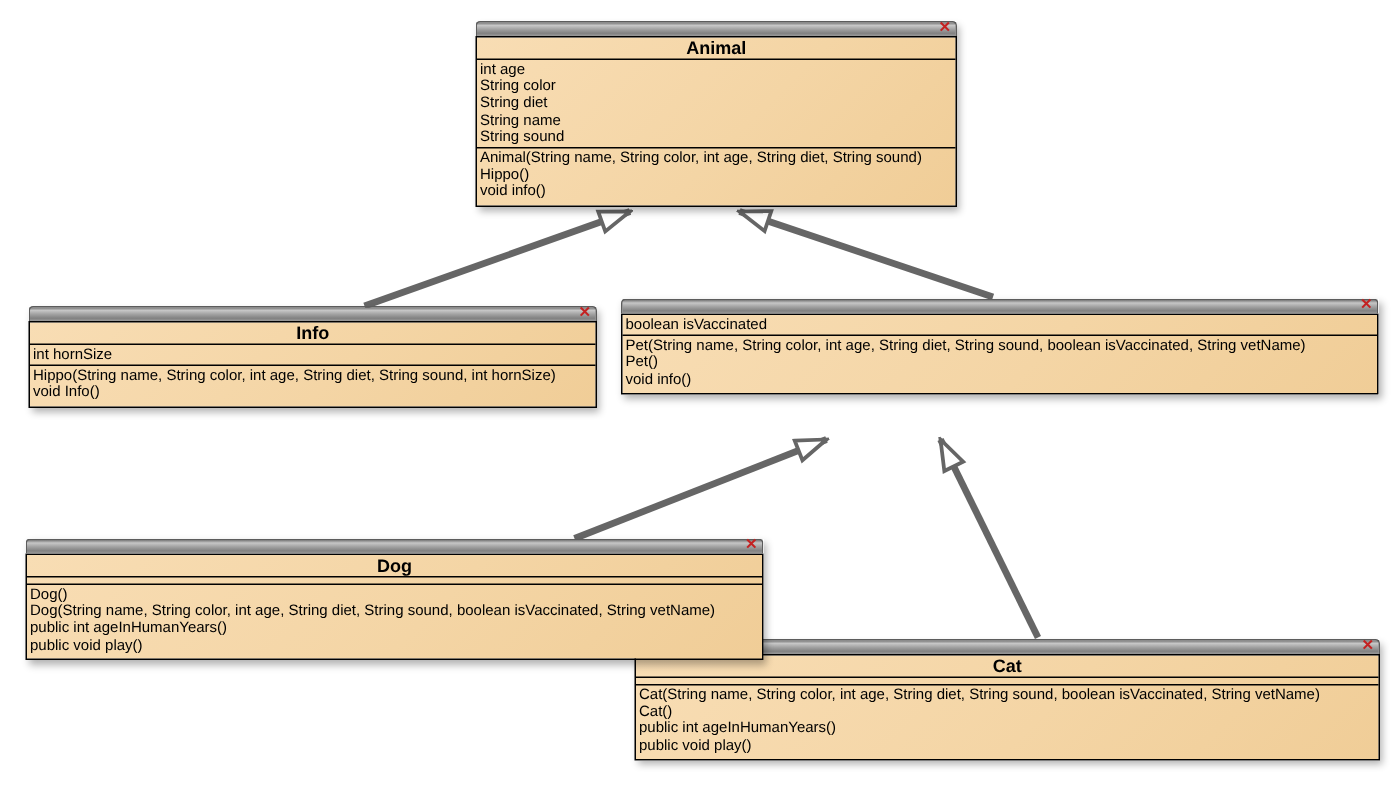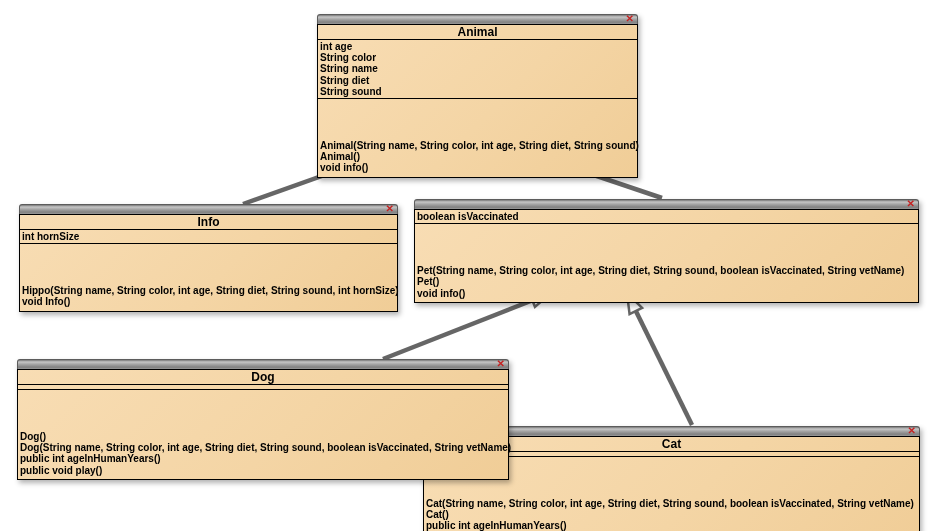--- a/index.html
+++ b/index.html
@@ -40,24 +40,24 @@
     background:linear-gradient(135deg,#f8ddb4 0%,#f4d5a5 55%,#f0cd97 100%);
     color:#000;
   }
   .cls-title{
     font-size:12px;
     line-height:14px;
     font-weight:bold;
     text-align:center;
     border-bottom:1px solid #000;
   }
-  .sec{padding:1px 0;font-weight:bold;}
+  .sec{padding:1px 0;}
   .fields{border-bottom:1px solid #000;}
   .fields.empty{height:4px;padding:0;}
-  .methods{padding-bottom:3px;margin-top:40px;}
+  .methods{padding-bottom:3px;}
   .row{
     font-size:10px;
     line-height:11.2px;
     padding-left:2px;
     white-space:nowrap;
   }
   
   .box-animal{left:317px;top:14px;width:321px;z-index:1;}
   .box-hippo {left:19px; top:204px;width:379px;z-index:1;}
   .box-pet   {left:414px;top:199px;width:505px;z-index:1;}
@@ -83,27 +83,27 @@
 
   <div class="uml-box box-animal">
     <div class="titlebar">
       <span class="close">✕</span>
     </div>
     <div class="box-body">
       <div class="cls-title">Animal</div>
       <div class="sec fields">
         <div class="row">int age</div>
         <div class="row">String color</div>
+        <div class="row">String diet</div>
         <div class="row">String name</div>
-        <div class="row">String diet</div>
         <div class="row">String sound</div>
       </div>
       <div class="sec methods">
         <div class="row">Animal(String name, String color, int age, String diet, String sound)</div>
-        <div class="row">Animal()</div>
+        <div class="row">Hippo()</div>
         <div class="row">void info()</div>
       </div>
     </div>
   </div>
 
   <div class="uml-box box-hippo">
     <div class="titlebar">
       <span class="close">✕</span>
     </div>
     <div class="box-body">

